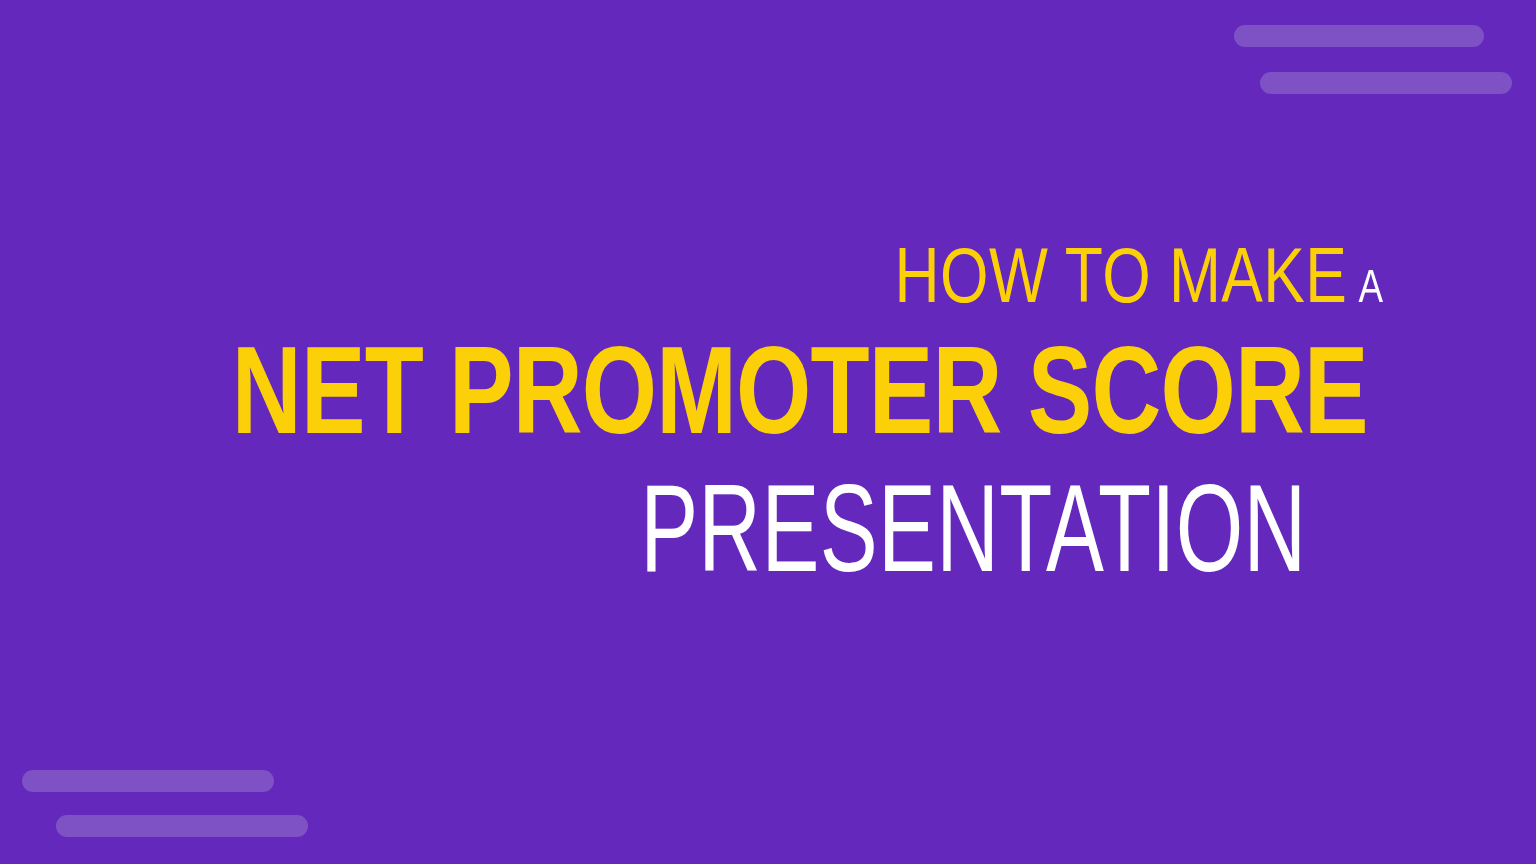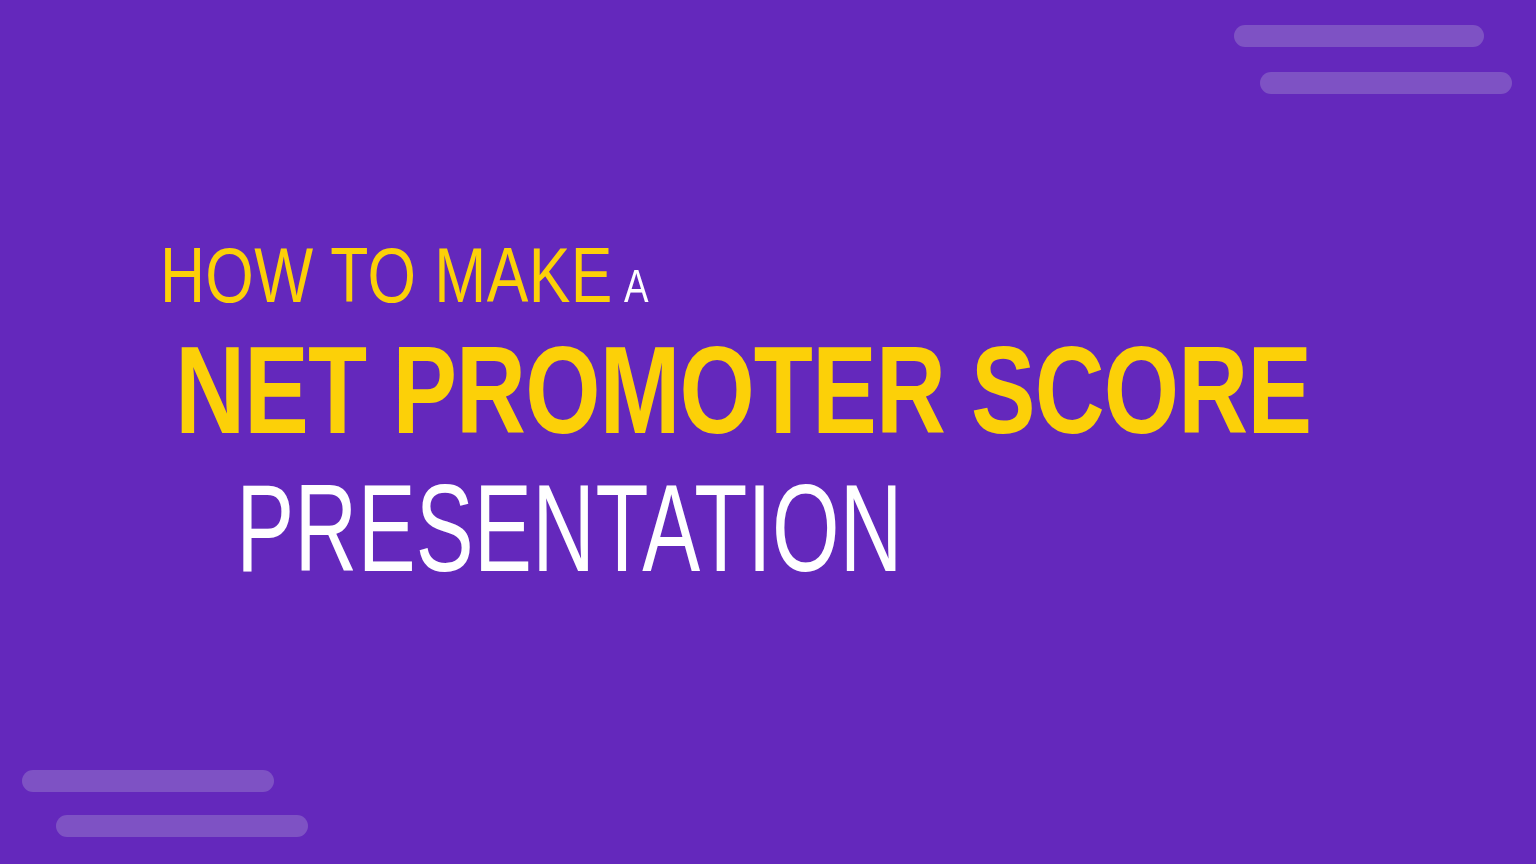--- a/index.html
+++ b/index.html
@@ -28,21 +28,21 @@
   .deco-tr-2 { left: 1260px; top: 72px;  width: 252px; height: 22px; }
   .deco-bl-1 { left: 22px;   top: 770px; width: 252px; height: 22px; }
   .deco-bl-2 { left: 56px;   top: 815px; width: 252px; height: 22px; }
 
   
   .title-block {
     position: absolute;
     left: 0;
     right: 0;
     top: 236px;
-    text-align: left;
+    text-align: right;
     user-select: none;
     padding-left: 7px;
   }
 
   .line-eyebrow {
     display: block;
     line-height: 1;
     white-space: nowrap;
     font-size: 78px;
     font-weight: 400;

